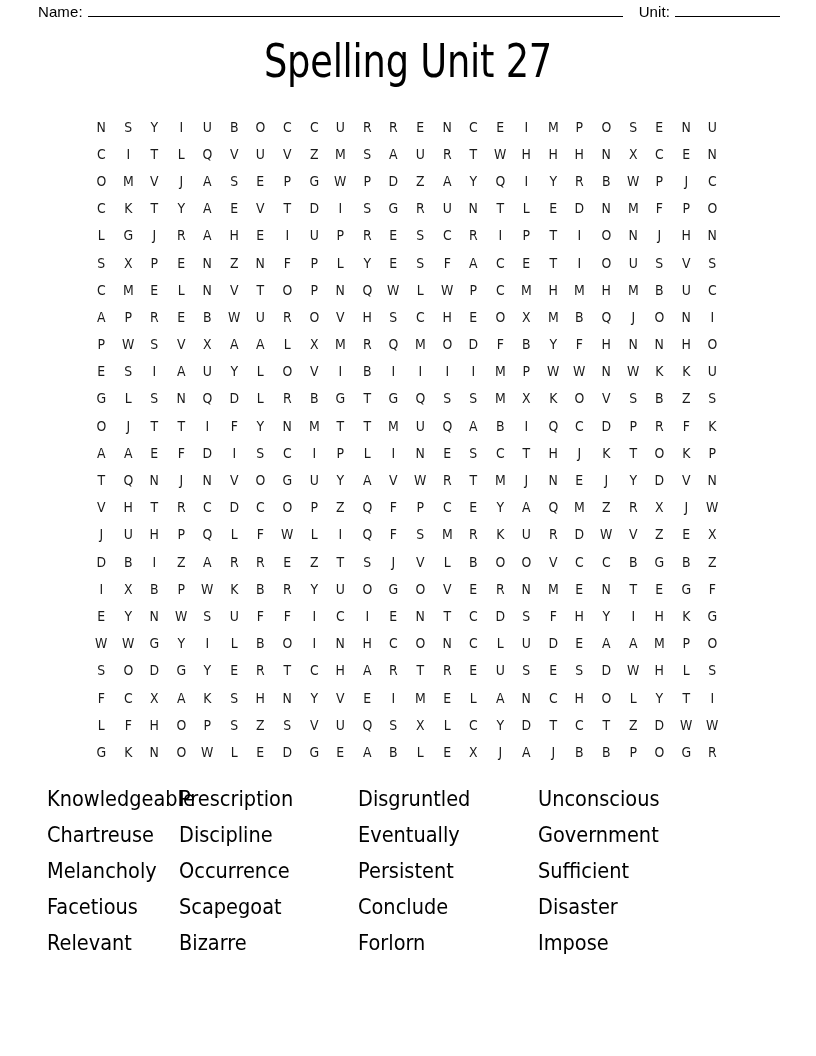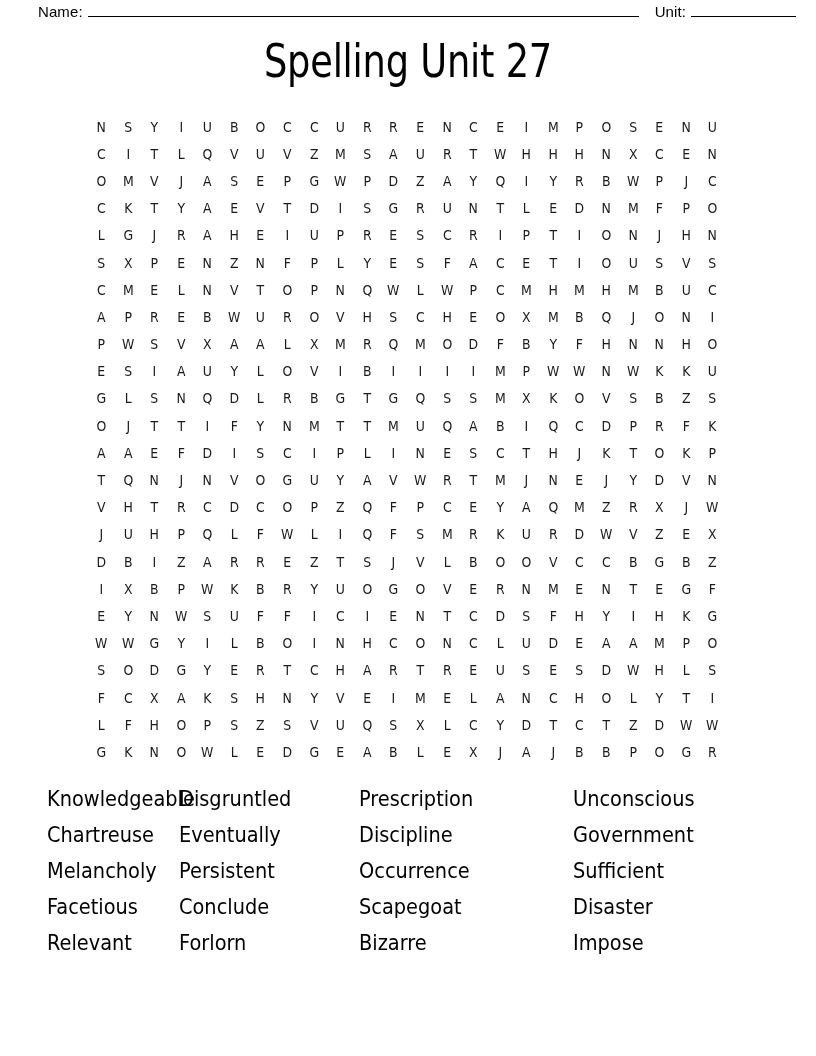--- a/index.html
+++ b/index.html
@@ -18,21 +18,21 @@
 
   
   .header {
     position: absolute;
     top: 2px;
     left: 0;
     width: 816px;
     height: 26px;
     display: flex;
     align-items: flex-start;
-    padding: 0 20px 0 38px;
+    padding: 0 36px 0 38px;
     box-sizing: border-box;
     font-family: "Liberation Sans", sans-serif;
     font-size: 15px;
     line-height: 20px;
   }
   .hdr-label {
     white-space: nowrap;
     letter-spacing: 0.1px;
   }
   .hdr-rule {
@@ -94,21 +94,21 @@
     left: 0;
     width: 816px;
     display: flex;
   }
   .wl-col {
     box-sizing: border-box;
   }
   .wl-col.c0 { width: 179px; padding-left: 47px; }
   .wl-col.c1 { width: 179px; padding-left: 0px; }
   .wl-col.c2 { width: 180px; padding-left: 0px; }
-  .wl-col.c3 { width: 178px; padding-left: 0px; margin-left: 35px; }
+  .wl-col.c3 { width: 178px; padding-left: 0px; }
   .word {
     font-family: "DejaVu Sans", sans-serif;
     font-size: 22px;
     line-height: 36px;
     height: 36px;
     white-space: nowrap;
     transform: scaleX(0.88);
     transform-origin: 0 50%;
     color: #000;
   }
@@ -754,34 +754,34 @@
   </div>
 
 <div class="wordlist">
     <div class="wl-col c0">
       <div class="word">Knowledgeable</div>
       <div class="word">Chartreuse</div>
       <div class="word">Melancholy</div>
       <div class="word">Facetious</div>
       <div class="word">Relevant</div>
     </div>
+    <div class="wl-col c1">
+      <div class="word">Prescription</div>
+      <div class="word">Discipline</div>
+      <div class="word">Occurrence</div>
+      <div class="word">Scapegoat</div>
+      <div class="word">Bizarre</div>
+    </div>
     <div class="wl-col c2">
       <div class="word">Disgruntled</div>
       <div class="word">Eventually</div>
       <div class="word">Persistent</div>
       <div class="word">Conclude</div>
       <div class="word">Forlorn</div>
     </div>
-    <div class="wl-col c1">
-      <div class="word">Prescription</div>
-      <div class="word">Discipline</div>
-      <div class="word">Occurrence</div>
-      <div class="word">Scapegoat</div>
-      <div class="word">Bizarre</div>
-    </div>
     <div class="wl-col c3">
       <div class="word">Unconscious</div>
       <div class="word">Government</div>
       <div class="word">Sufficient</div>
       <div class="word">Disaster</div>
       <div class="word">Impose</div>
     </div>
   </div>
 
 </body></html>

